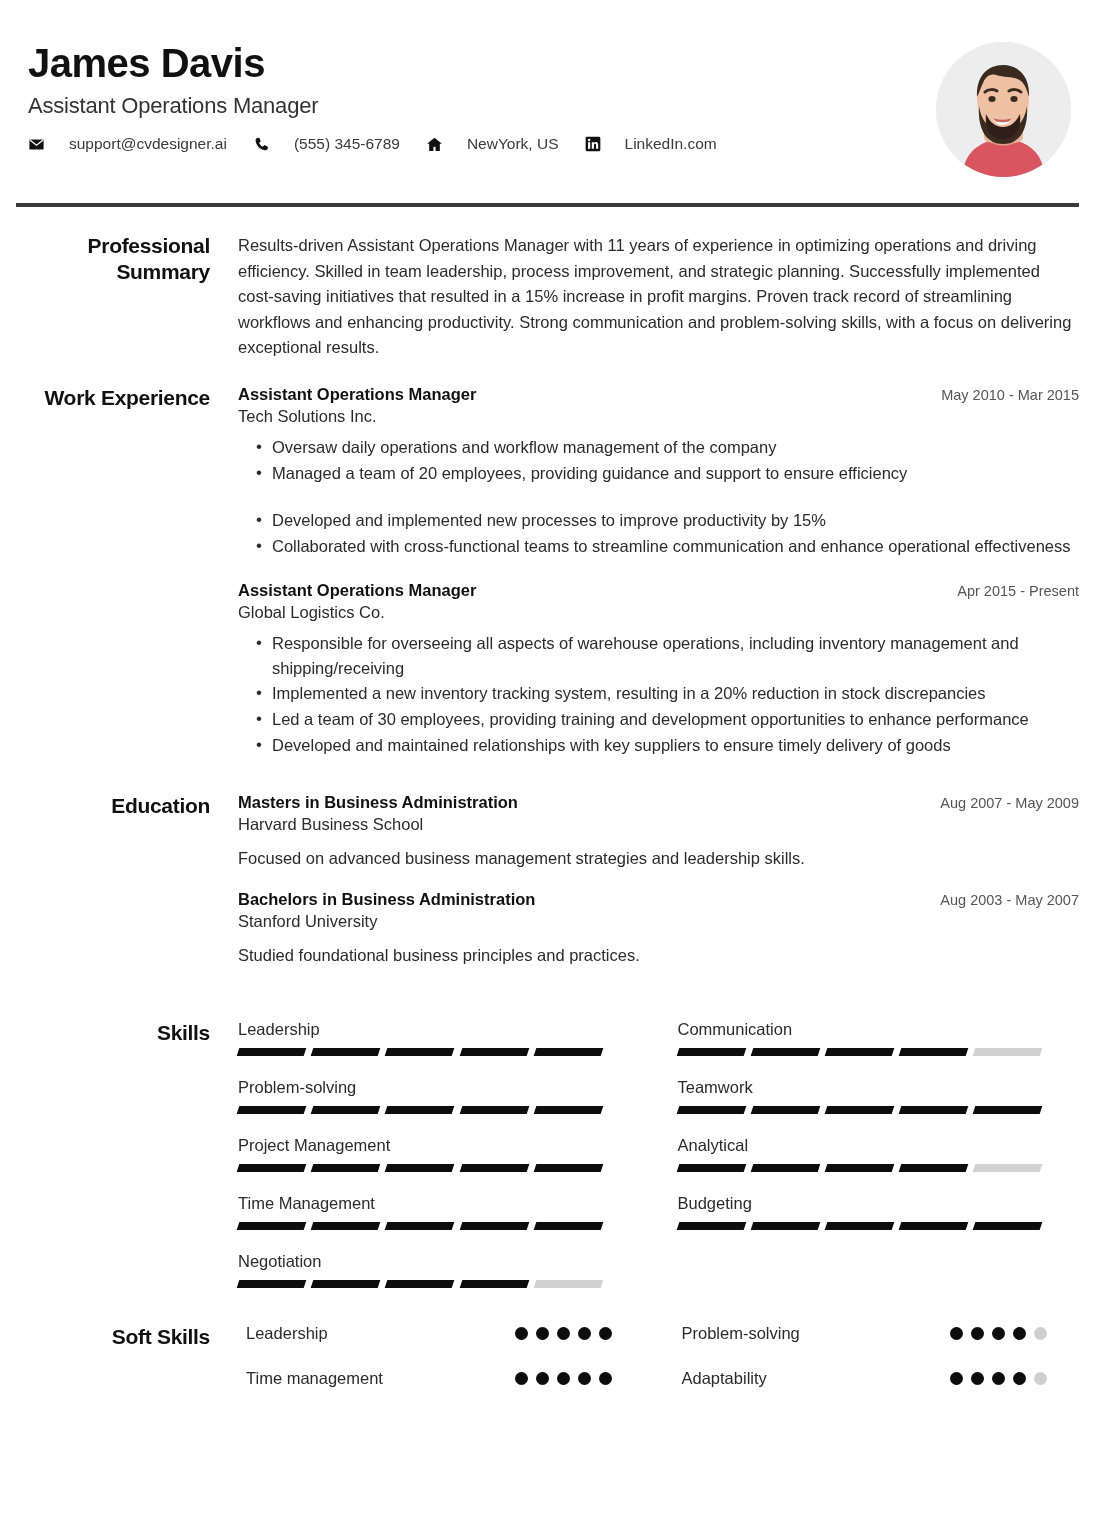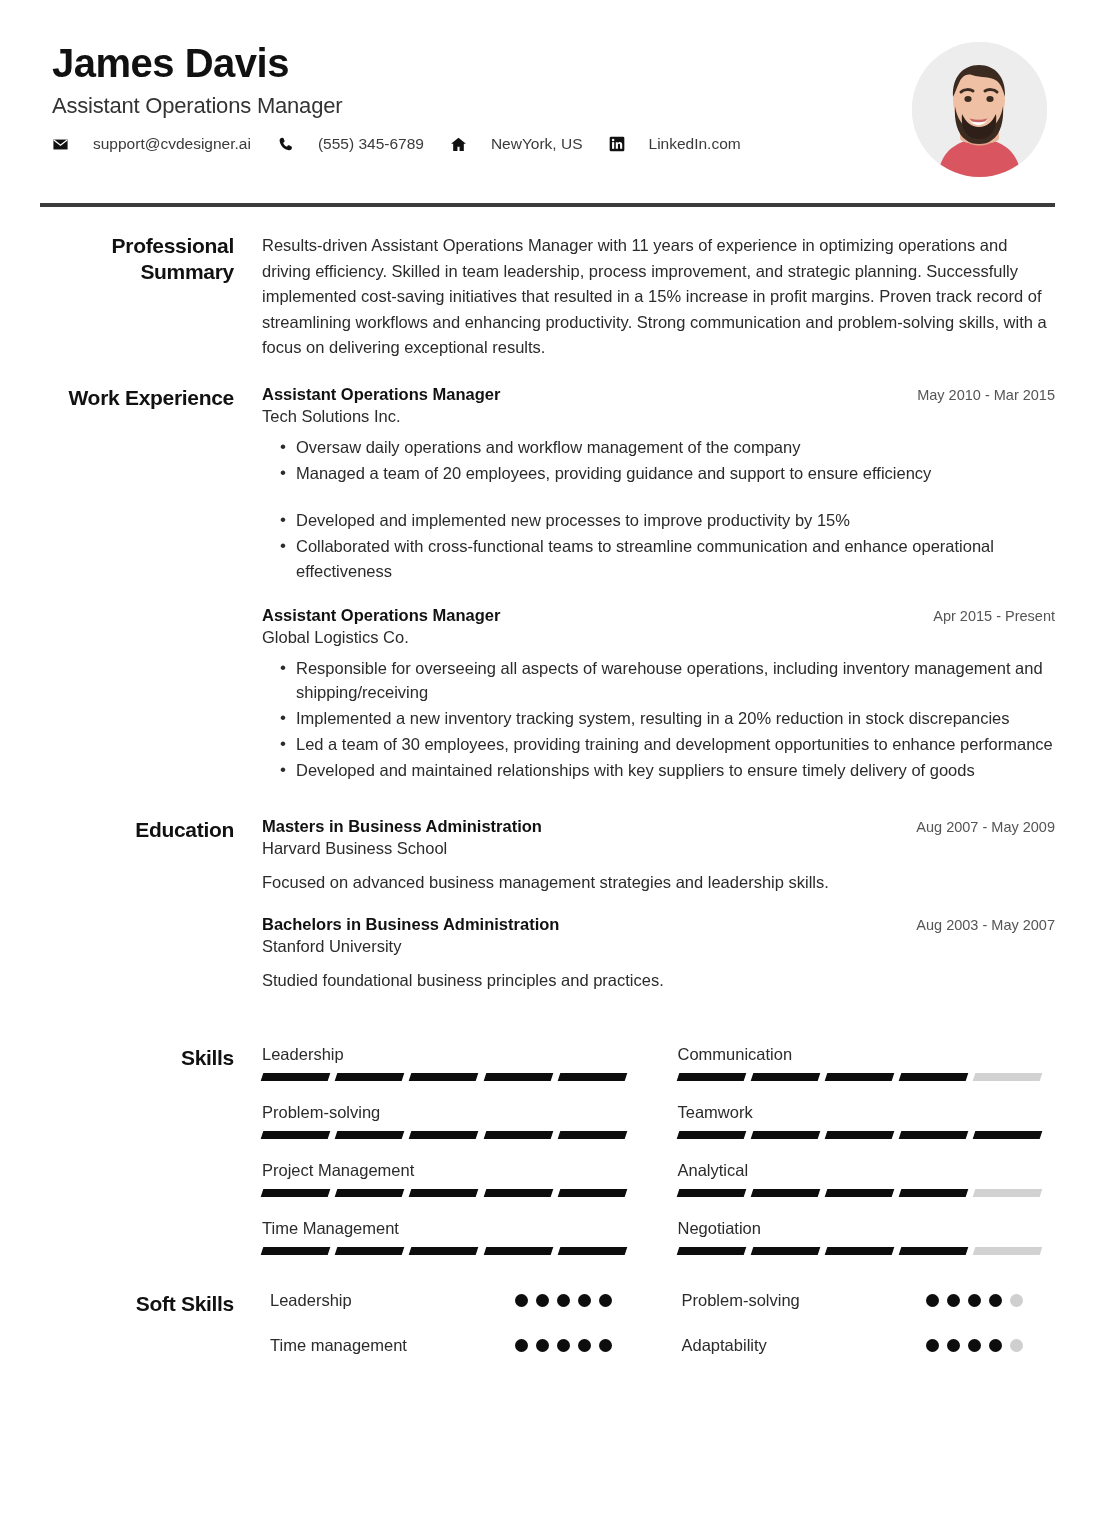--- a/index.html
+++ b/index.html
@@ -3,21 +3,21 @@
 <meta charset="utf-8">
 <style>
   * { margin:0; padding:0; box-sizing:border-box; }
   html,body { background:#fff; }
   body {
     width:1095px; height:1536px; overflow:hidden;
     font-family:"Liberation Sans", sans-serif;
     color:#1a1a1a;
     position:relative;
   }
-  .page { padding:0 40px; position:relative; }
+  .page { padding:0 16px; position:relative; }
 
   
   .header { display:flex; align-items:flex-start; padding-top:42px; }
   .head-left { flex:1; padding-left:12px; }
   .name { font-size:40px; font-weight:700; letter-spacing:-0.5px; line-height:1.08; color:#111; }
   .job-title { font-size:22px; font-weight:400; color:#333; margin-top:8px; letter-spacing:-0.2px; }
   .contacts { display:flex; align-items:center; gap:26px; margin-top:16px; flex-wrap:wrap; }
   .contact { display:flex; align-items:center; gap:24px; font-size:15.5px; color:#3a3a3a; }
   .contact svg { display:block; flex:none; fill:#111; }
   .photo-wrap { width:148px; display:flex; justify-content:flex-end; padding-right:8px; }
@@ -289,20 +289,30 @@
             <div class="skill-name">Time Management</div>
             <div class="bar">
               <div class="seg"></div>
               <div class="seg"></div>
               <div class="seg"></div>
               <div class="seg"></div>
               <div class="seg"></div>
             </div>
           </div>
           <div class="skill-cell">
+            <div class="skill-name">Budgeting</div>
+            <div class="bar">
+              <div class="seg"></div>
+              <div class="seg"></div>
+              <div class="seg"></div>
+              <div class="seg"></div>
+              <div class="seg"></div>
+            </div>
+          </div>
+          <div class="skill-cell">
             <div class="skill-name">Negotiation</div>
             <div class="bar">
               <div class="seg"></div>
               <div class="seg"></div>
               <div class="seg"></div>
               <div class="seg"></div>
               <div class="seg off"></div>
             </div>
           </div>
         </div>

